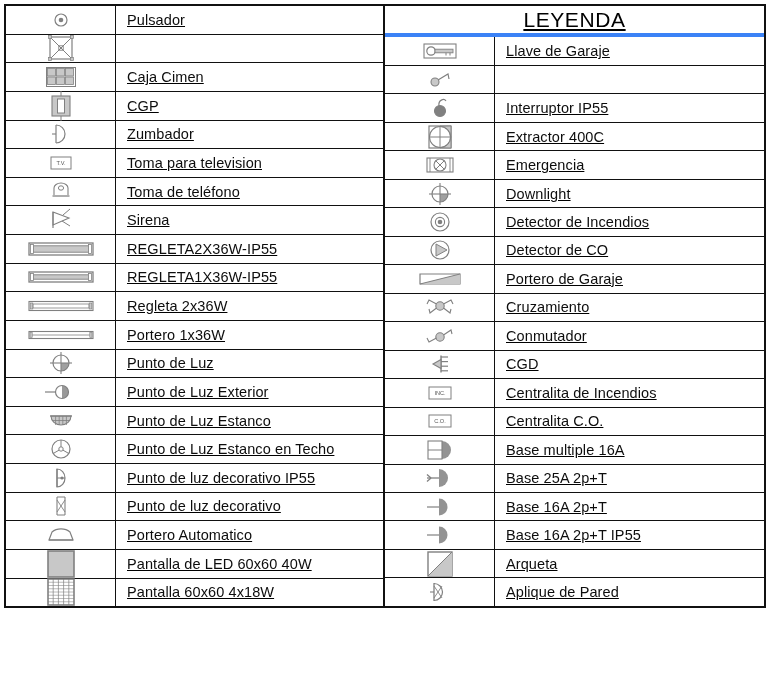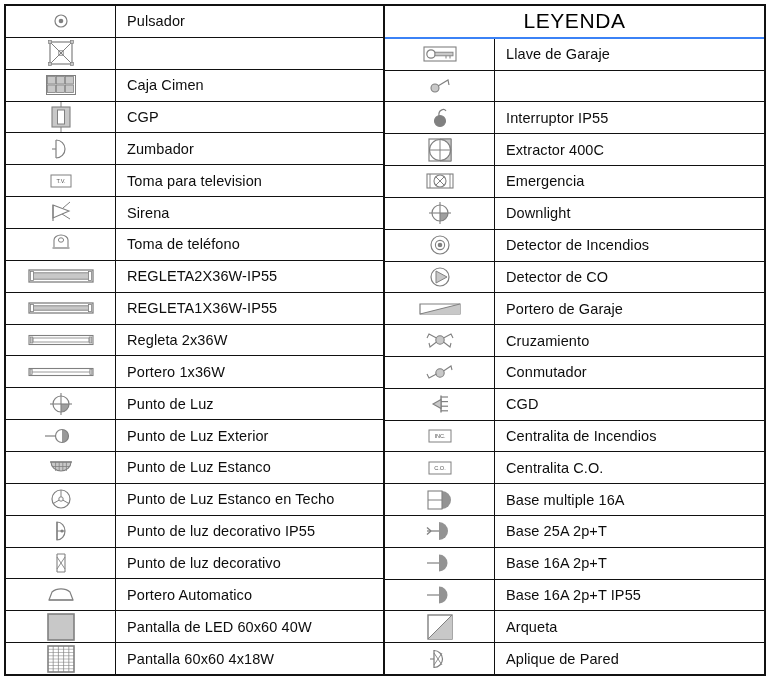--- a/index.html
+++ b/index.html
@@ -15,25 +15,26 @@
   }
   #legend-sheet {
     position: relative;
     width: 768px;
     height: 680px;
     box-sizing: border-box;
   }
   .legend-columns {
     display: flex;
     width: 762px;
-    height: 672px;
+    height: 604px;
     margin: 4px 0 0 4px;
     border: 2px solid #111;
     box-sizing: border-box;
     background: #fff;
+    text-decoration: underline;
   }
   .legend-col {
     display: flex;
     flex-direction: column;
     width: 50%;
     box-sizing: border-box;
   }
   .legend-col.left { border-right: 2px solid #111; }
 
   .lrow {
@@ -64,21 +65,21 @@
     color: #0d0d0d;
     letter-spacing: 0.1px;
     box-sizing: border-box;
     white-space: nowrap;
     overflow: hidden;
   }
   .title-row {
     display: flex;
     flex: 1 1 0;
     min-height: 0;
-    border-bottom: 2px solid #3b82f6;
+    border-bottom: 4px solid #3b82f6;
     align-items: center;
     justify-content: center;
     box-sizing: border-box;
   }
   .title-row .title-text {
     font-size: 21px;
     letter-spacing: 0.6px;
     color: #000;
   }
   svg { display: block; }
@@ -170,42 +171,42 @@
         <text class="boxtxt" x="35" y="19.2" text-anchor="middle" font-size="7">T.V.</text>
               </svg>
             </span>
           </div>
           <div class="label-cell">Toma para television</div>
         </div>
         <div class="lrow">
           <div class="sym-cell">
             <span>
               <svg width="70" height="34" viewBox="0 0 70 34">
-                <line x1="27" y1="9" x2="27" y2="25" stroke="#808080" stroke-width="1.2"></line>
-        <path d="M 27 9 L 43 15 L 27 22 Z" fill="none" stroke="#808080" stroke-width="1.1"></path>
-        <line x1="37" y1="12" x2="44" y2="6" stroke="#808080" stroke-width="1"></line>
-        <line x1="36" y1="18" x2="44" y2="23" stroke="#808080" stroke-width="1"></line>
-              </svg>
-            </span>
-          </div>
-          <div class="label-cell">Sirena</div>
-        </div>
-        <div class="lrow">
-          <div class="sym-cell">
-            <span>
-              <svg width="70" height="34" viewBox="0 0 70 34">
                 <path d="M 28 13 A 7 5 0 0 1 42 13" fill="none" stroke="#808080" stroke-width="1.1"></path>
         <ellipse cx="35" cy="13" rx="2.6" ry="2.2" fill="none" stroke="#808080" stroke-width="1"></ellipse>
         <line x1="28" y1="13" x2="28" y2="20" stroke="#808080" stroke-width="1.1"></line>
         <line x1="42" y1="13" x2="42" y2="20" stroke="#808080" stroke-width="1.1"></line>
         <line x1="26.5" y1="21" x2="43.5" y2="21" stroke="#808080" stroke-width="1.3"></line>
               </svg>
             </span>
           </div>
           <div class="label-cell">Toma de teléfono</div>
+        </div>
+        <div class="lrow">
+          <div class="sym-cell">
+            <span>
+              <svg width="70" height="34" viewBox="0 0 70 34">
+                <line x1="27" y1="9" x2="27" y2="25" stroke="#808080" stroke-width="1.2"></line>
+        <path d="M 27 9 L 43 15 L 27 22 Z" fill="none" stroke="#808080" stroke-width="1.1"></path>
+        <line x1="37" y1="12" x2="44" y2="6" stroke="#808080" stroke-width="1"></line>
+        <line x1="36" y1="18" x2="44" y2="23" stroke="#808080" stroke-width="1"></line>
+              </svg>
+            </span>
+          </div>
+          <div class="label-cell">Sirena</div>
         </div>
         <div class="lrow">
           <div class="sym-cell">
             <span>
               <svg width="70" height="34" viewBox="0 0 70 34">
                 <rect x="3" y="11" width="64" height="12" fill="#fff" stroke="#808080" stroke-width="1.3"></rect>
         <rect x="7" y="13.8" width="56" height="6.4" fill="#c8c8c8" stroke="#808080" stroke-width="0.9"></rect>
         <rect x="4.5" y="12.5" width="3" height="9" fill="#fff" stroke="#808080" stroke-width="0.8"></rect>
         <rect x="62.5" y="12.5" width="3" height="9" fill="#fff" stroke="#808080" stroke-width="0.8"></rect>
               </svg>

